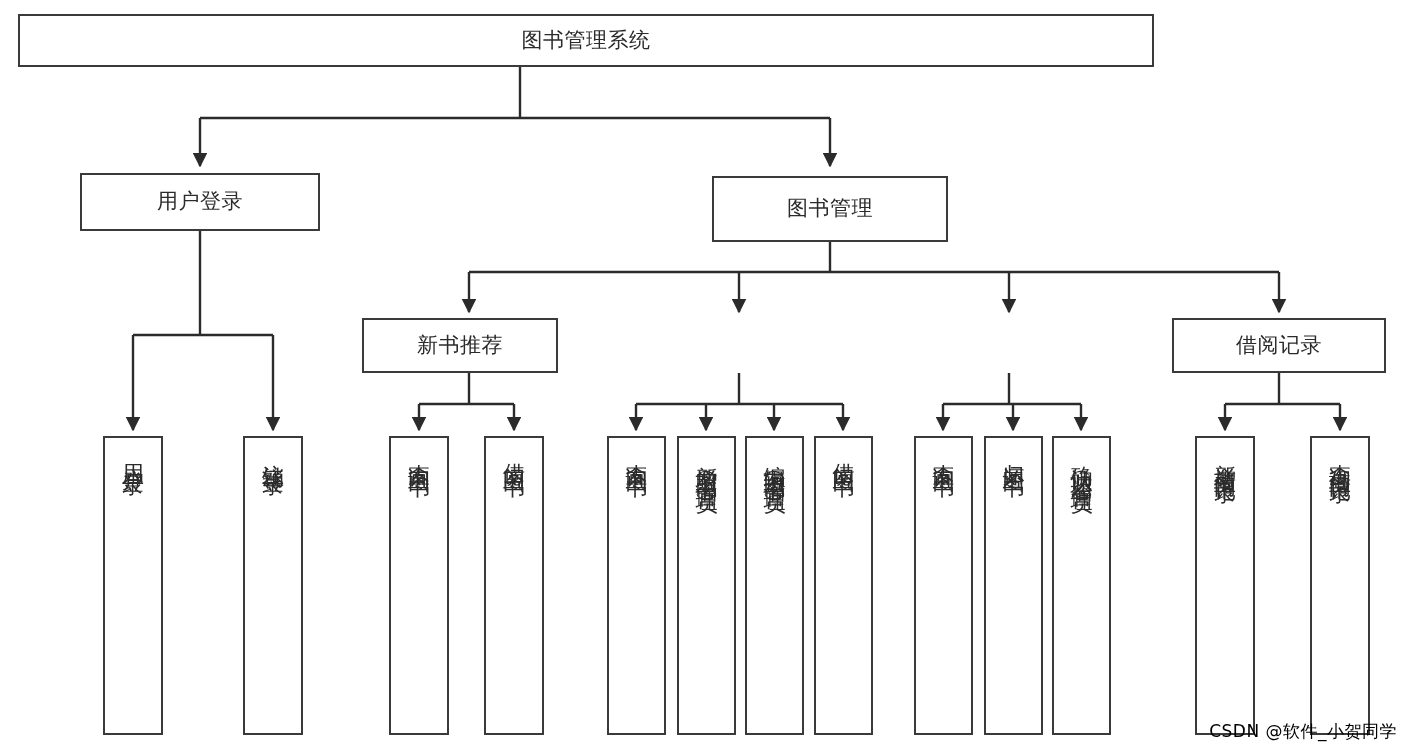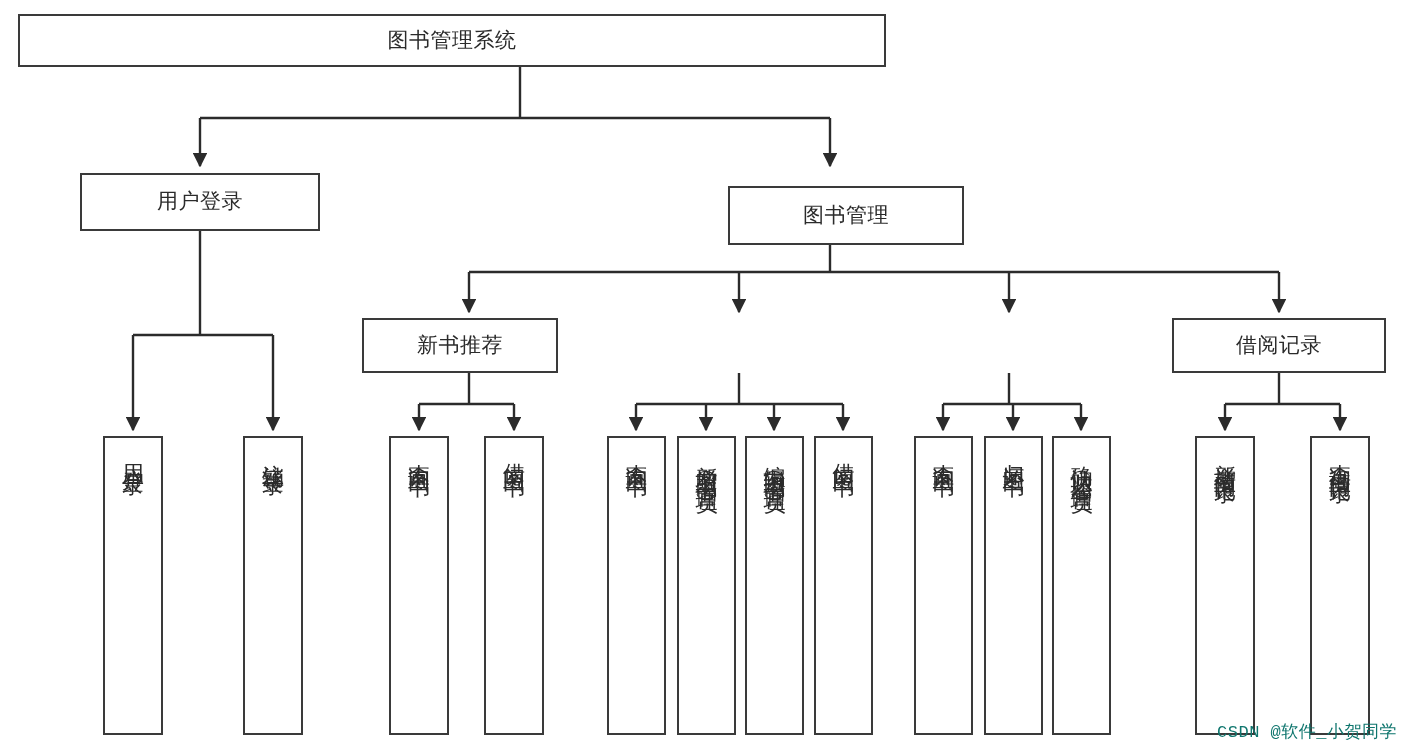--- a/index.html
+++ b/index.html
@@ -61,25 +61,24 @@
     line-height: 1.0;
   }
   .node.vert.tall .label {
     padding-top: 2px;
   }
   #watermark {
     position: absolute;
     right: 8px;
     bottom: 4px;
     font-size: 17px;
-    color: #0f766e;
+    color: #000000;
     letter-spacing: 0.5px;
     z-index: 5;
     white-space: nowrap;
-    font-family: Liberation Mono, monospace;
   }
 </style>
 </head>
 <body>
 
 <div id="canvas">
 
   <svg id="edges" viewBox="0 0 1405 747" xmlns="http://www.w3.org/2000/svg">
     <defs>
       <marker id="arrow" viewBox="0 0 10 10" refX="9" refY="5" markerWidth="6" markerHeight="6" orient="auto-start-reverse">
@@ -125,28 +124,28 @@
       <path d="M 1013 404 L 1013 430" marker-end="url(#arrow)"></path>
       <path d="M 1081 404 L 1081 430" marker-end="url(#arrow)"></path>
 
       <path d="M 1279 373 L 1279 404"></path>
       <path d="M 1225 404 L 1340 404"></path>
       <path d="M 1225 404 L 1225 430" marker-end="url(#arrow)"></path>
       <path d="M 1340 404 L 1340 430" marker-end="url(#arrow)"></path>
     </g>
   </svg>
 
-  <div class="node horiz" style="left:18px; top:14px; width:868px; height:53px;">
+  <div class="node horiz" style="left:18px; top:14px; width:1136px; height:53px;">
     <span class="label">图书管理系统</span>
   </div>
 
   <div class="node horiz" style="left:80px; top:173px; width:240px; height:58px;">
     <span class="label">用户登录</span>
   </div>
-  <div class="node horiz" style="left:712px; top:186px; width:236px; height:59px;margin-left:16px;">
+  <div class="node horiz" style="left:712px; top:176px; width:236px; height:66px;">
     <span class="label">图书管理</span>
   </div>
 
   <div class="node horiz" style="left:362px; top:318px; width:196px; height:55px;">
     <span class="label">新书推荐</span>
   </div>
   <div class="node horiz" style="left:1172px; top:318px; width:214px; height:55px;">
     <span class="label">借阅记录</span>
   </div>
 

